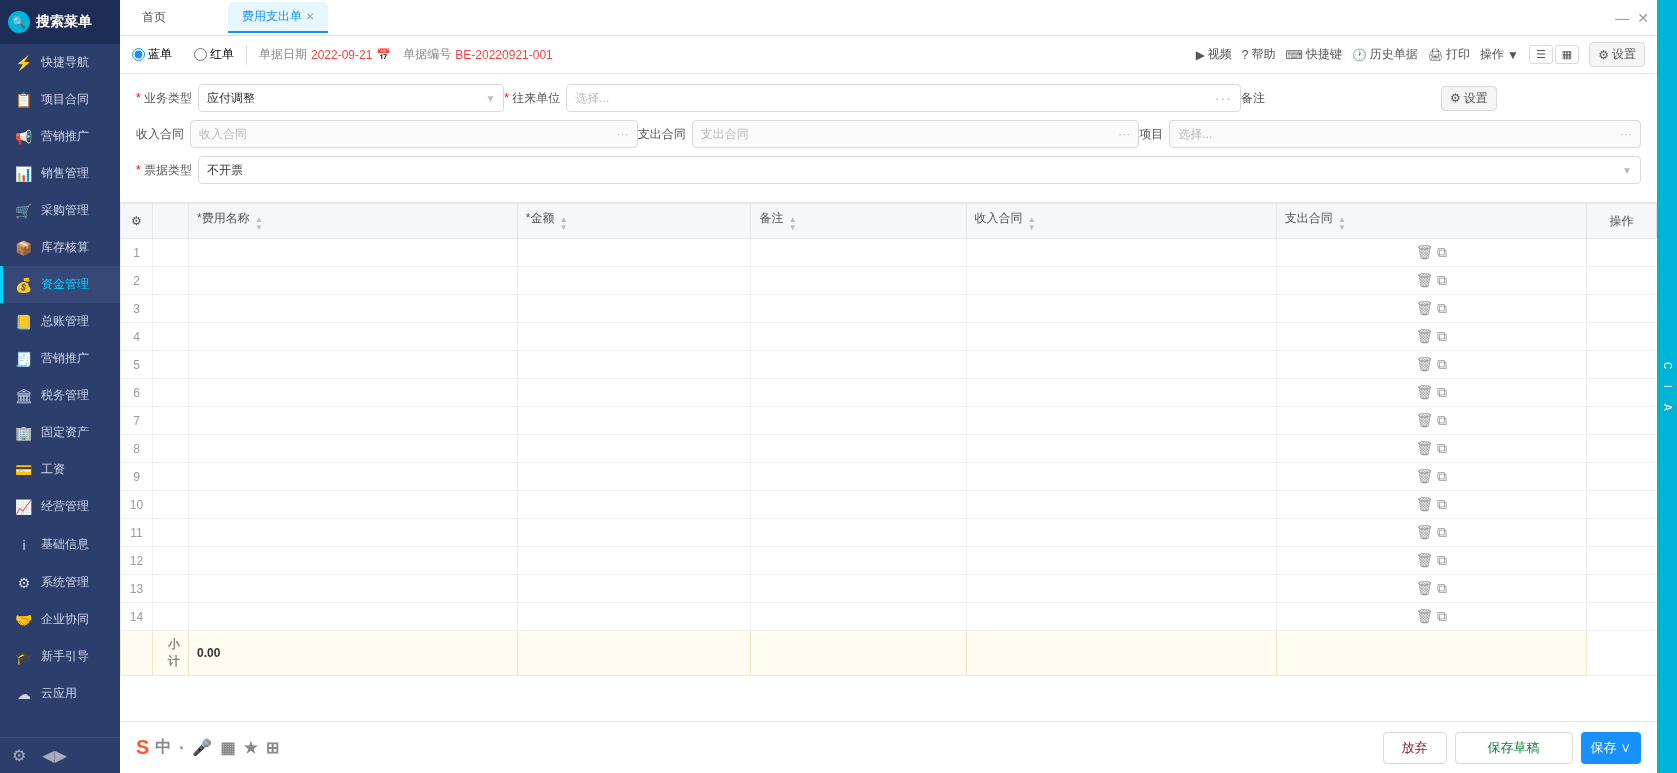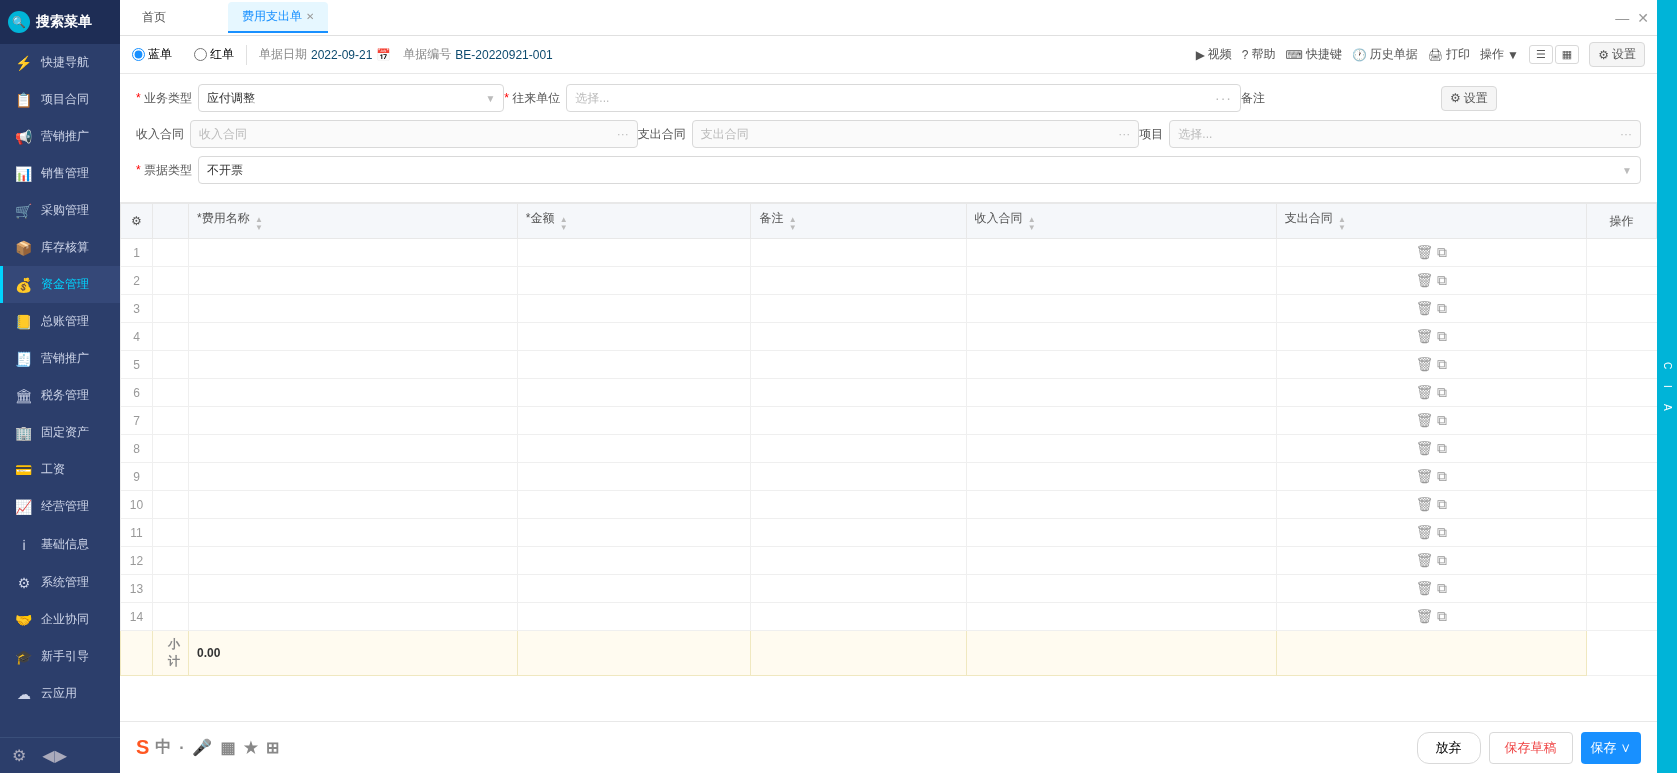--- a/index.html
+++ b/index.html
@@ -100,21 +100,21 @@
       padding: 4px 12px;
       height: 38px;
       gap: 12px;
     }
     .radio-group { display: flex; align-items: center; gap: 22px; }
     .radio-label { display: flex; align-items: center; gap: 3px; cursor: pointer; font-size: 12px; }
     .radio-label input[type=radio] { accent-color: #1890ff; }
     .toolbar-divider { width: 1px; height: 20px; background: #e0e0e0; }
     .toolbar-field { display: flex; align-items: center; gap: 4px; font-size: 12px; color: #555; }
     .toolbar-field .label { color: #888; }
-    .toolbar-field .value { color: #0c4a6e; }
+    .toolbar-field .value { color: #ef4444; }
     .toolbar-field .cal-icon { color: #1890ff; cursor: pointer; }
     .toolbar-actions { margin-left: auto; display: flex; align-items: center; gap: 10px; font-size: 12px; color: #555; }
     .toolbar-actions span { cursor: pointer; display: flex; align-items: center; gap: 3px; }
     .toolbar-actions .action-btn { color: #555; }
     .toolbar-btn-group { display: flex; align-items: center; gap: 2px; }
     .toolbar-btn-group button {
       border: 1px solid #d9d9d9; background: #fff; padding: 2px 6px; border-radius: 3px; cursor: pointer; font-size: 11px; color: #555;
     }
     .settings-btn {
       background: #f5f5f5; border: 1px solid #d9d9d9; border-radius: 4px; padding: 3px 8px; cursor: pointer; font-size: 12px; color: #555;
@@ -188,22 +188,22 @@
       padding: 8px 16px;
       display: flex;
       align-items: center;
       justify-content: space-between;
       height: 52px;
     }
     .brand-area { display: flex; align-items: center; gap: 6px; color: #ff5722; font-size: 18px; font-weight: bold; }
     .brand-icons { display: flex; gap: 8px; align-items: center; }
     .brand-icons span { color: #888; font-size: 16px; cursor: pointer; }
     .btn-group { display: flex; gap: 8px; }
-    .btn-discard { border: 1px solid #d9d9d9; background: #fff; padding: 6px 18px; border-radius: 12px; cursor: pointer; font-size: 13px; color: #000000; }
-    .btn-draft { border: 1px solid #d9d9d9; background: #fff; padding: 6px 15px; border-radius: 4px; cursor: pointer; font-size: 13px; color: #ef4444; }
+    .btn-discard { border: 1px solid #d9d9d9; background: #fff; padding: 6px 18px; border-radius: 4px; cursor: pointer; font-size: 13px; color: #7f1d1d; }
+    .btn-draft { border: 1px solid #d9d9d9; background: #fff; padding: 6px 32px; border-radius: 4px; cursor: pointer; font-size: 13px; color: #15803d; }
     .btn-save { border: none; background: #1890ff; color: #fff; padding: 6px 10px; border-radius: 4px; cursor: pointer; font-size: 13px; display: flex; align-items: center; gap: 4px; }
 
     
     .right-edge {
       width: 20px;
       background: #00b4d8;
       display: flex; flex-direction: column; align-items: center; justify-content: center; gap: 16px;
       color: #fff; font-size: 12px; cursor: pointer;
     }
 

